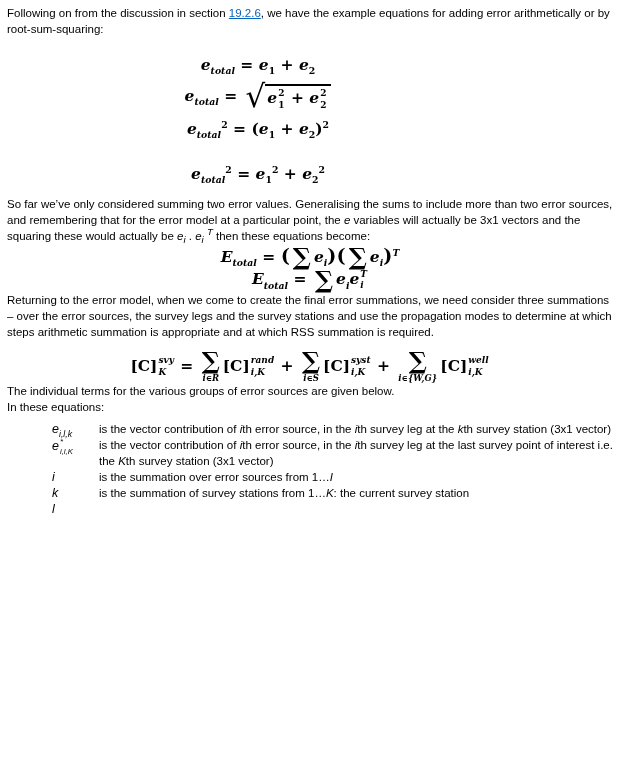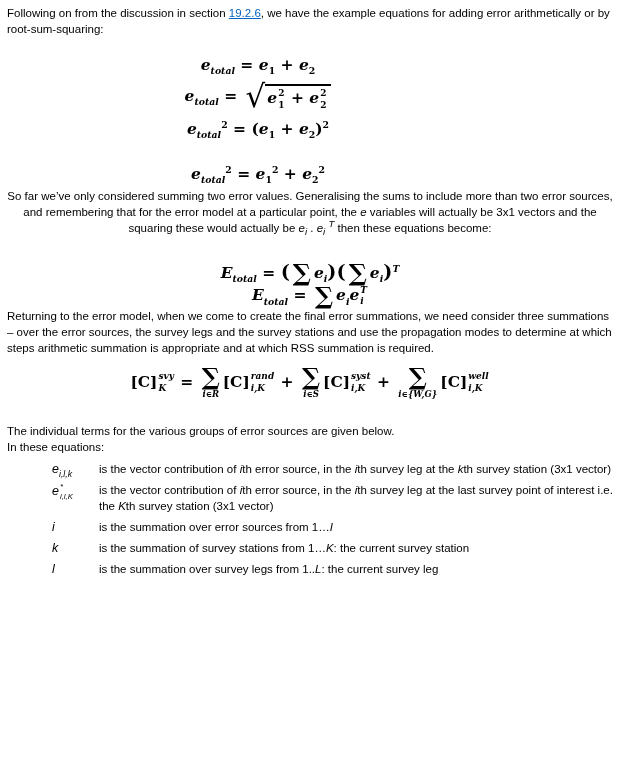--- a/index.html
+++ b/index.html
@@ -38,26 +38,26 @@
   .radical { font-size: 2em; line-height: 0.78; font-style: normal; font-weight: 400; }
   .radicand { border-top: 2px solid #000; padding: 2px 4px 0 2px; }
   .stack {
     display: inline-flex; flex-direction: column; align-items: flex-start;
     vertical-align: middle; line-height: 1; margin: 0 1px;
   }
   .stack .st { font-size: 0.58em; line-height: 1.25; }
   
   .sp18 { margin-top: 18px; } .sp10 { margin-top: 10px; }
   .sp8  { margin-top: 8px; }  .sp26 { margin-top: 26px; }
-  .sp12 { margin-top: 4px; text-align: center; } .sp24 { margin-top: 24px; }
+  .sp12 { margin-top: 12px; } .sp24 { }
   .sp16 { margin-top: 16px; }
   .sp0  { margin-top: 0; }
   
   .defs { margin-top: 6px; }
-  .def-row { display: flex; align-items: flex-start; margin-top: 5px; }
+  .def-row { display: flex; align-items: flex-start; }
   .def-sym { flex: none; width: 47px; margin-left: 45px; font-size: 12.5px; }
   .def-sym sub { font-size: 0.7em; }
   .def-sym .stack .st { font-size: 0.62em; }
   .def-desc { flex: 1; }
 </style>
 </head>
 <body>
 
 <div class="page">
 
@@ -142,17 +142,16 @@
     <div class="def-row">
       <div class="def-sym"><span class="it">i</span></div>
       <div class="def-desc"><span>is the summation over error sources from 1…</span><span class="it">I</span></div>
     </div>
     <div class="def-row">
       <div class="def-sym"><span class="it">k</span></div>
       <div class="def-desc"><span>is the summation of survey stations from 1…</span><span class="it">K</span><span>: the current survey station</span></div>
     </div>
     <div class="def-row">
       <div class="def-sym"><span class="it">l</span></div>
-      <div class="def-desc"><span> is the summation over survey legs from 1..</span><span class="it">L</span><span>: the current survey leg</span></div>
     </div>
   </div>
 
 </div>
 
 </body></html>

